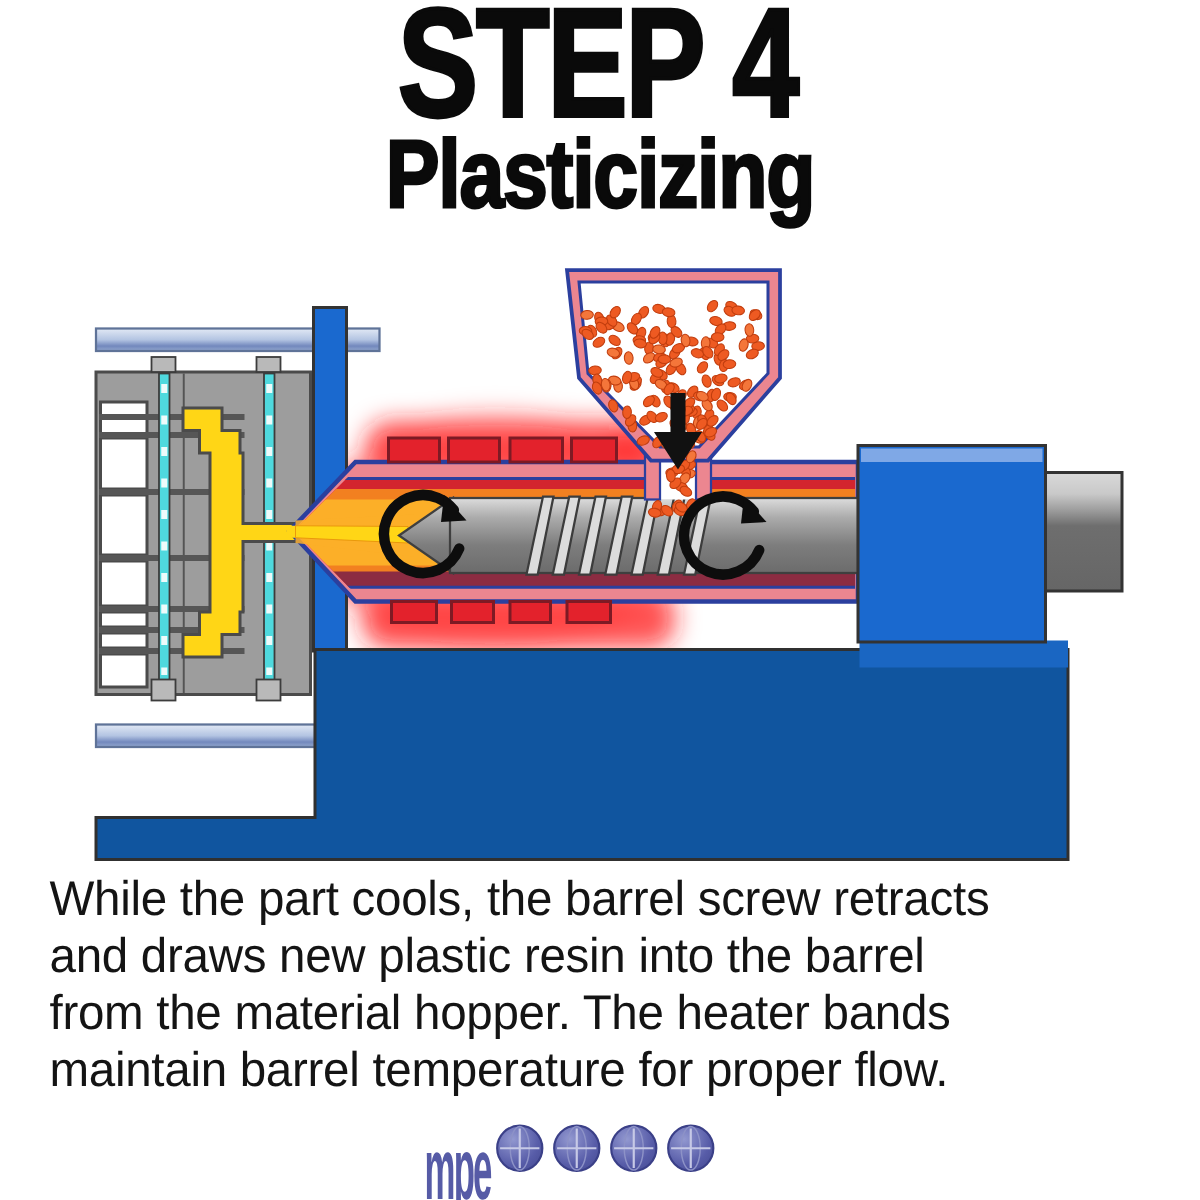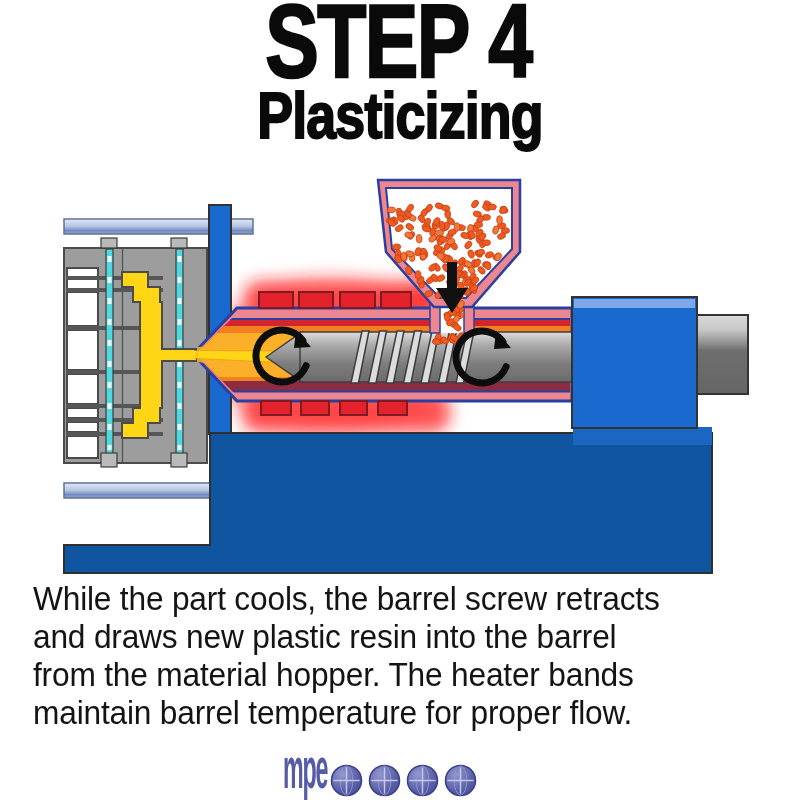--- a/index.html
+++ b/index.html
@@ -27,21 +27,21 @@
   .diagram { position:absolute; top:170px; left:0; width:800px; height:412px; }
   .description {
     position:absolute; left:33px; top:580px; width:770px; margin:0;
     font:400 32.5px/38px "Liberation Sans", sans-serif;
     color:#141414; letter-spacing:-.2px;
     white-space:pre-line;
     transform:scaleX(.975); transform-origin:0 0;
   }
   .logo {
     position:absolute; left:283px; top:749px; height:48px;
-    display:flex; align-items:flex-end; gap:5px;
+    display:flex; align-items:flex-start; gap:5px;
   }
   .logo-text {
     font:700 58px/1 "Liberation Sans", sans-serif;
     color:#565ba6; letter-spacing:-3px;
     transform:scaleX(.40); transform-origin:0 50%;
     margin-right:-68px; margin-top:2px;
   }
   .disc { width:33px; height:33px; }
 </style>
 </head>

